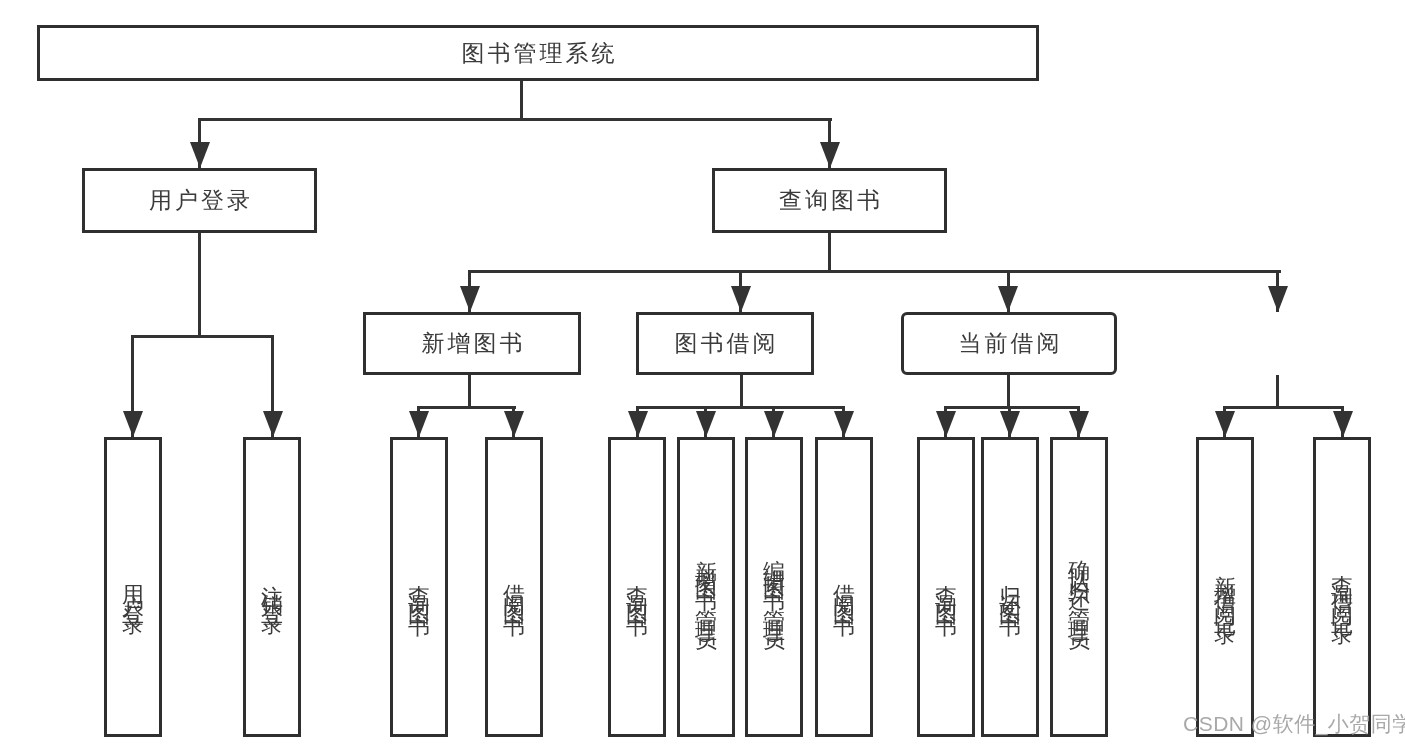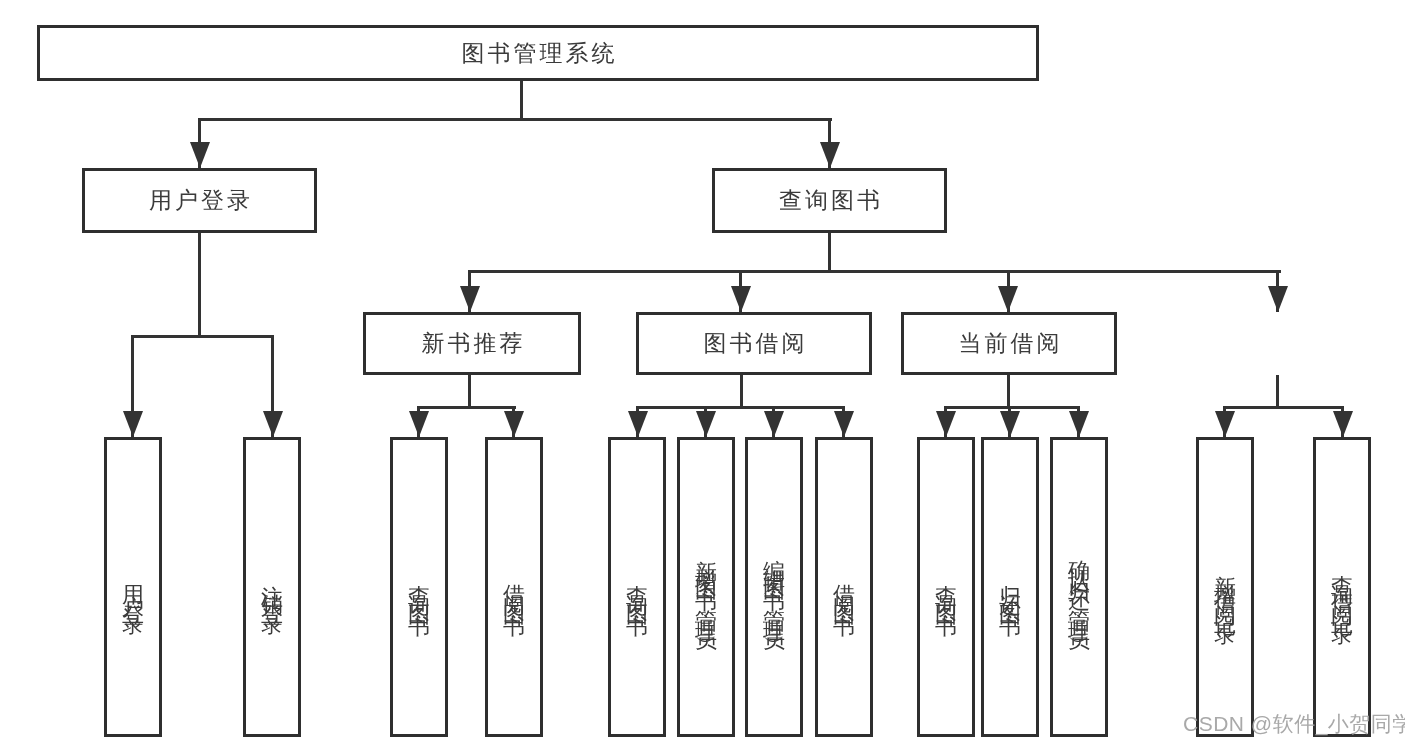--- a/index.html
+++ b/index.html
@@ -132,23 +132,23 @@
   <div class="ln" style="left:1223px;top:406px;width:3px;height:31px;"></div>
   <div class="ln" style="left:1341px;top:406px;width:3px;height:31px;"></div>
   <div class="ah" style="left:1215px;top:411px;"></div>
   <div class="ah" style="left:1333px;top:411px;"></div>
 
   <div class="node hnode" style="left:21px;top:25px;width:1002px;height:56px;margin-left:16px;">图书管理系统</div>
 
   <div class="node hnode" style="left:82px;top:168px;width:235px;height:65px;">用户登录</div>
   <div class="node hnode" style="left:712px;top:168px;width:235px;height:65px;">查询图书</div>
 
-  <div class="node hnode" style="left:363px;top:312px;width:218px;height:63px;">新书推荐</div>
-  <div class="node hnode" style="left:636px;top:312px;width:236px;height:63px;">图书借阅</div>
-  <div class="node hnode" style="left:901px;top:312px;width:216px;height:63px;">当前借阅</div>
+  <div class="node hnode" style="left:363px;top:312px;width:218px;height:63px;">新增图书</div>
+  <div class="node hnode" style="left:636px;top:312px;width:178px;height:63px;">图书借阅</div>
+  <div class="node hnode" style="left:901px;top:312px;width:216px;height:63px;border-radius:6px;">当前借阅</div>
 
   <div class="node leaf" style="left:104px;">
     <span>用户登录</span>
   </div>
   <div class="node leaf" style="left:243px;">
     <span>注销登录</span>
   </div>
 
   <div class="node leaf" style="left:390px;">
     <span>查询图书</span>

